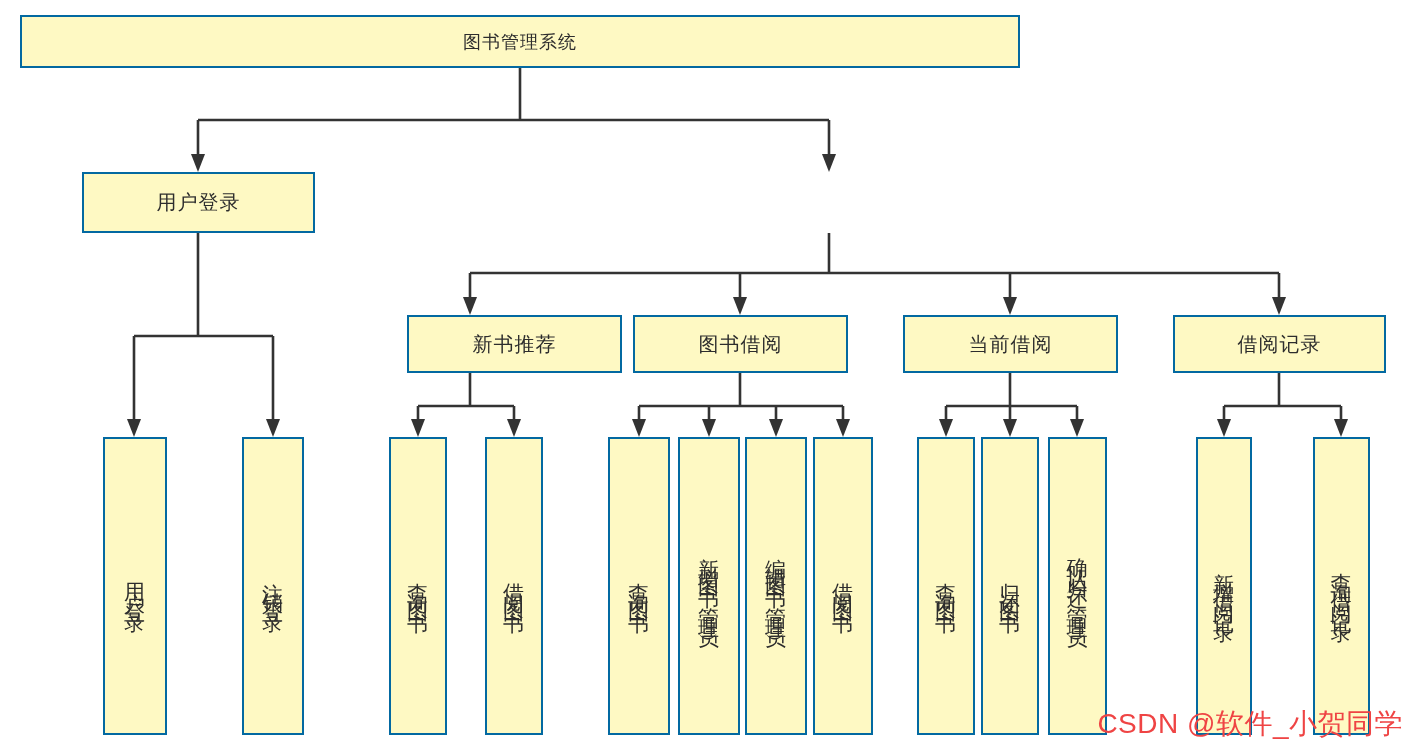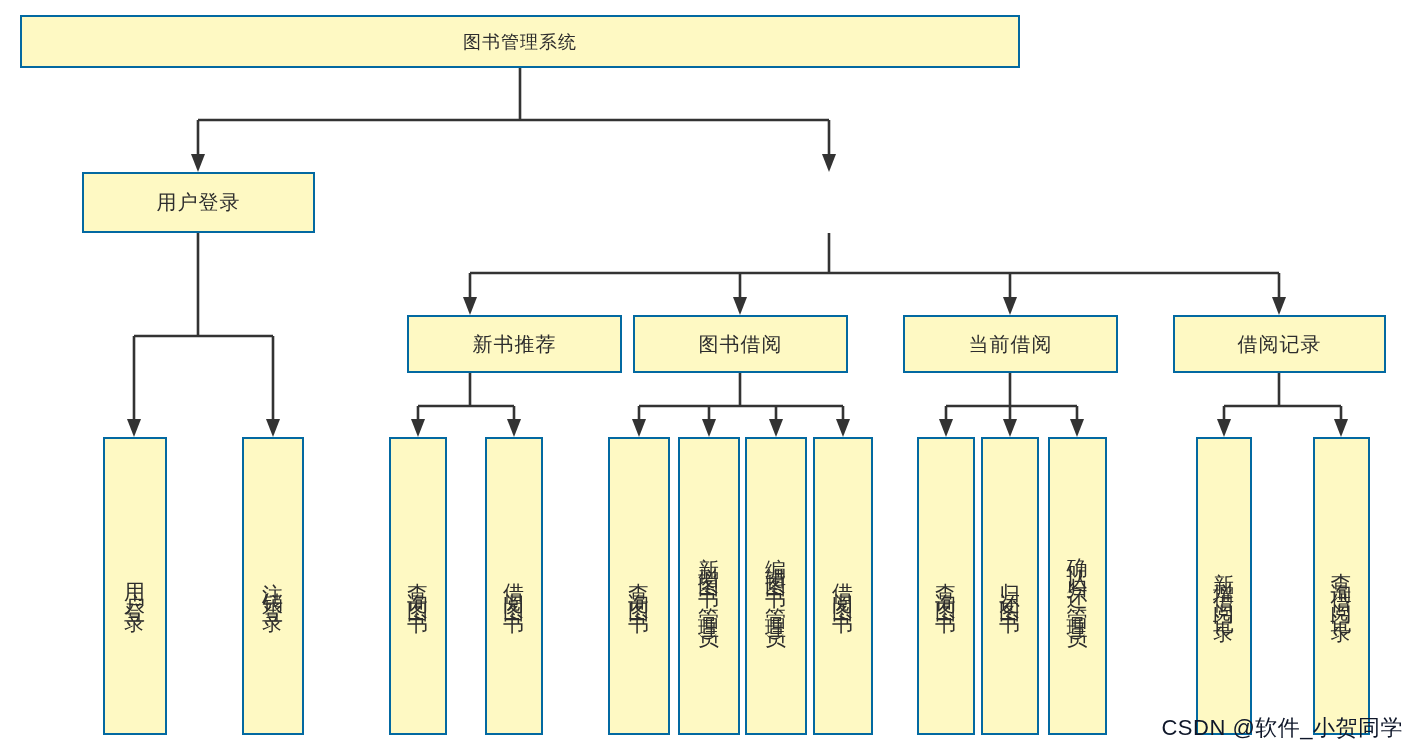--- a/index.html
+++ b/index.html
@@ -30,22 +30,22 @@
     letter-spacing:10px;
     line-height:1;
     white-space:nowrap;
   }
   #wires{position:absolute;left:0;top:0;pointer-events:none;}
   #wires path{stroke:#333333;stroke-width:2.6;fill:none;}
   #wires polygon{fill:#333333;stroke:none;}
   #watermark{
     position:absolute;
     right:2px;bottom:4px;
-    font-size:22px;
-    color:#0f172a;
+    font-size:28px;
+    color:#ef4444;
     letter-spacing:0.5px;
     z-index:5;
   }
 </style>
 </head>
 <body>
 
 <div id="stage">
 
   <svg id="wires" width="1405" height="747" viewBox="0 0 1405 747">

